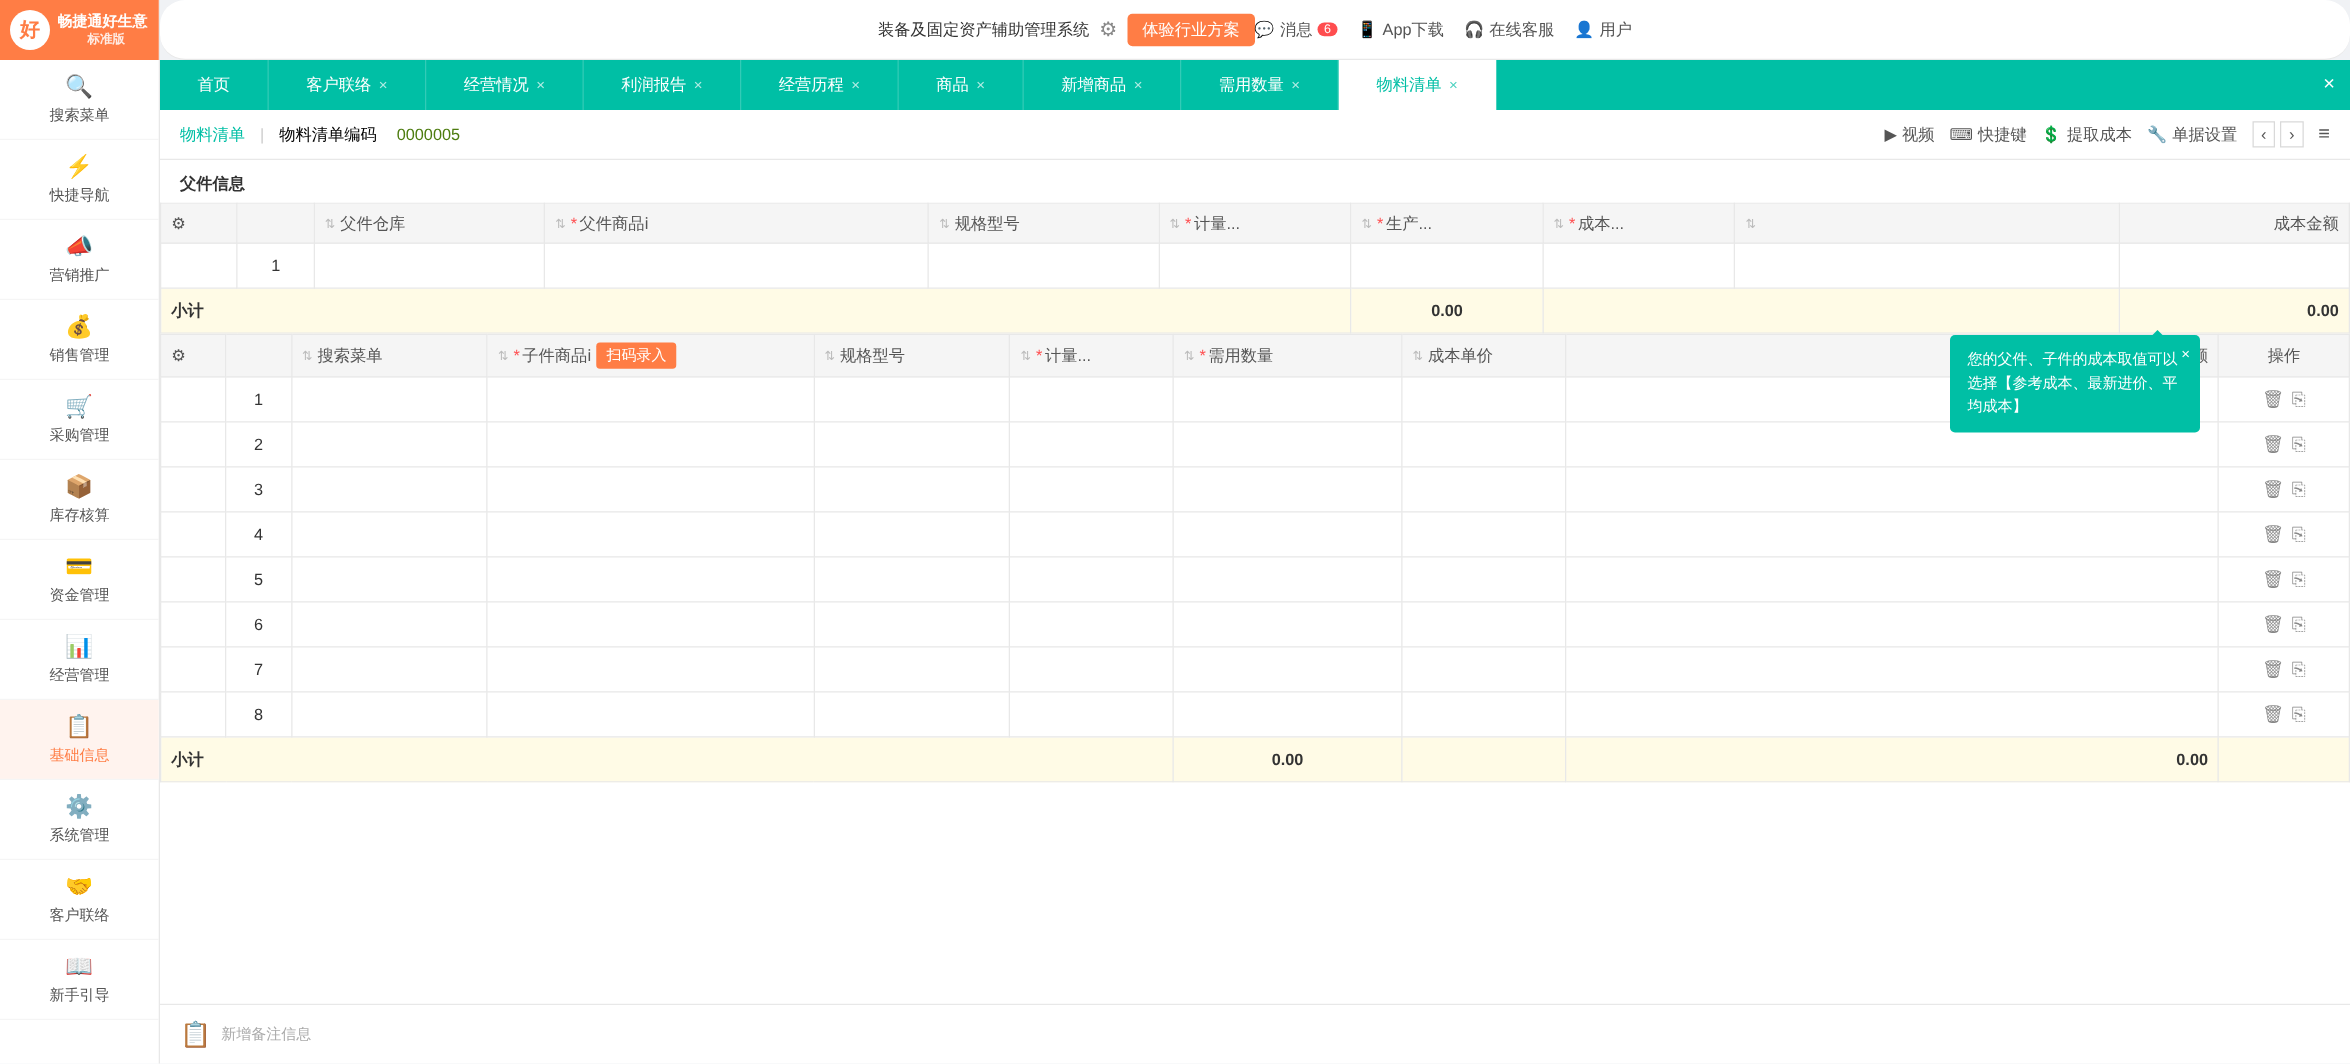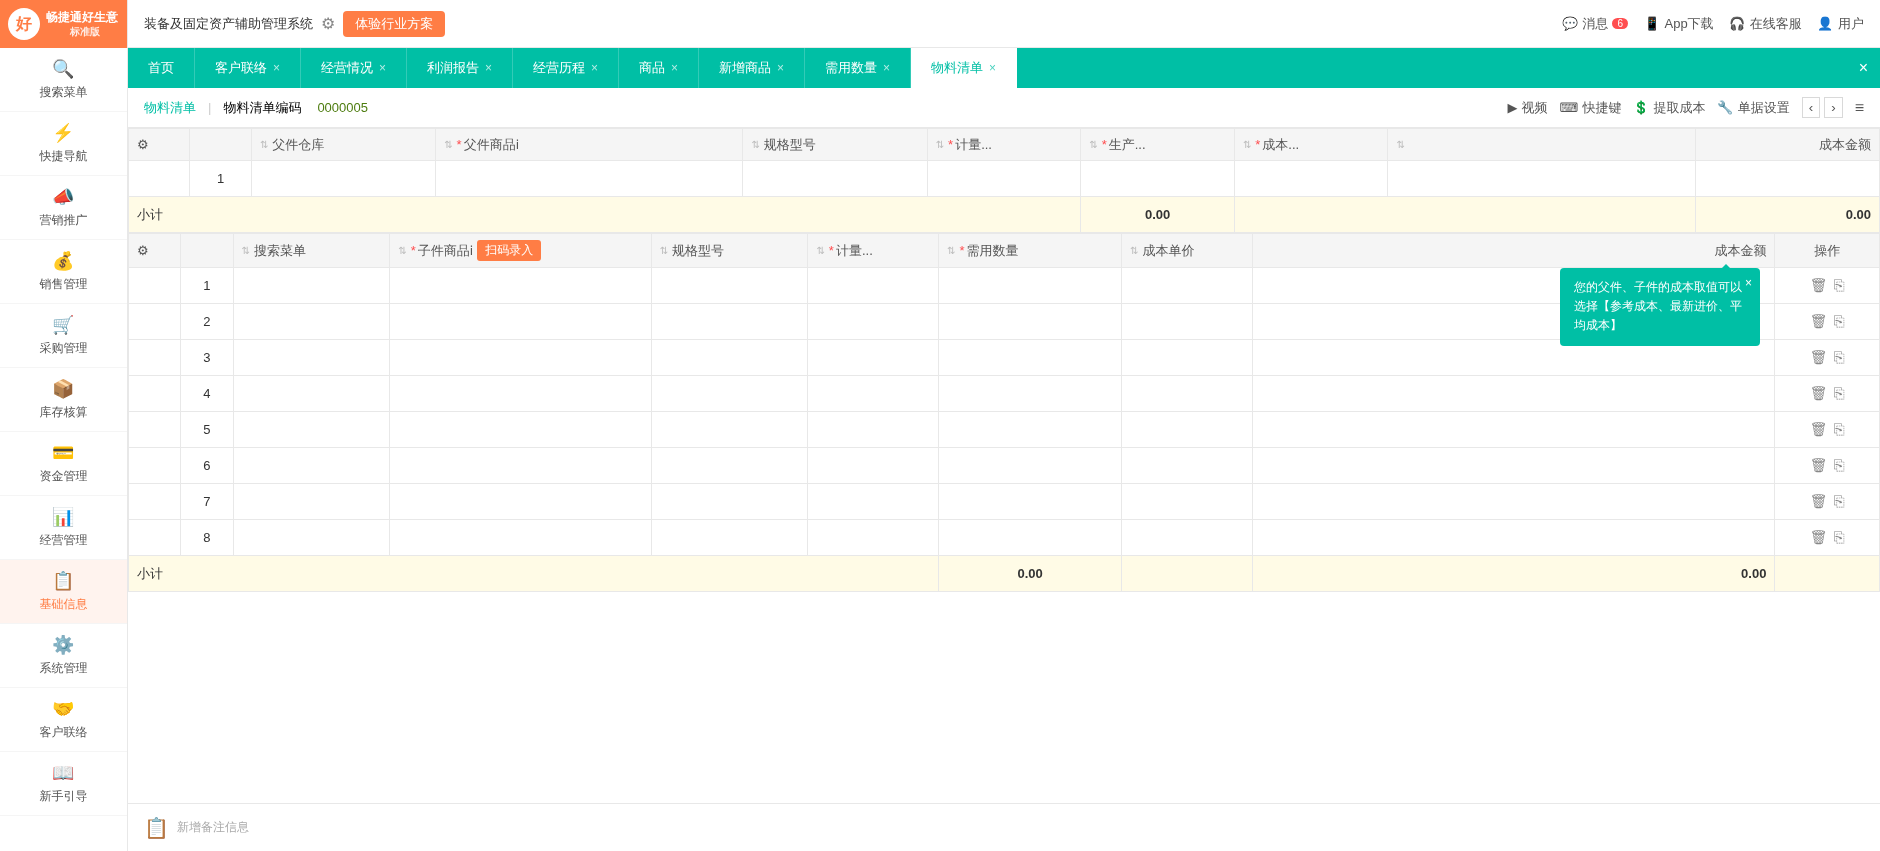--- a/index.html
+++ b/index.html
@@ -45,44 +45,45 @@
       flex-direction: column;
       overflow: hidden;
     }
 
     
     .top-bar {
       background: #fff;
       height: 48px;
       display: flex;
       align-items: center;
-      justify-content: space-between;
+      justify-content: center;
       padding: 0 16px;
       border-bottom: 1px solid #e8e8e8;
       flex-shrink: 0;
+      border-radius: 20px;
     }
     .top-bar-left { display: flex; align-items: center; gap: 8px; }
     .system-title { font-size: 13px; color: #333; }
     .top-bar-right { display: flex; align-items: center; gap: 16px; font-size: 13px; color: #555; }
     .top-bar-right-item { display: flex; align-items: center; gap: 4px; cursor: pointer; }
     .badge { background: #ff4d4f; color: #fff; border-radius: 8px; font-size: 10px; padding: 0 4px; min-width: 16px; text-align: center; }
     .trial-btn { background: #ff7d45; color: #fff; border: none; padding: 4px 12px; border-radius: 4px; cursor: pointer; font-size: 13px; }
     .gear-btn { color: #888; cursor: pointer; font-size: 16px; }
 
     
     .nav-tabs {
       background: #00bfa5;
       display: flex;
       align-items: center;
       height: 40px;
       flex-shrink: 0;
       overflow: hidden;
     }
     .nav-tab {
-      padding: 0 20px;
+      padding: 0 30px;
       height: 48px;
       display: flex;
       align-items: center;
       gap: 4px;
       color: #fff;
       cursor: pointer;
       font-size: 13px;
       white-space: nowrap;
       border-right: 1px solid rgba(255,255,255,0.2);
     }
@@ -144,21 +145,21 @@
       white-space: nowrap;
     }
     .data-table td {
       border: 1px solid #e8e8e8;
       padding: 4px 8px;
       color: #333;
       height: 36px;
     }
     .subtotal-row td {
       background: #fffbe6;
-      font-weight: 400;
+      font-weight: 700;
     }
     .col-num { width: 40px; text-align: center; }
     .col-settings { width: 40px; text-align: center; }
     .required-mark { color: #ff4d4f; margin-right: 2px; }
     .scan-btn {
       background: #ff7d45;
       color: #fff;
       border: none;
       padding: 2px 8px;
       border-radius: 3px;
@@ -380,20 +381,21 @@
   </div>
 
   <div class="content-area" style="position:relative;">
     <div class="content-inner">
 
       <div class="tooltip-popup">
         <span class="tooltip-close">×</span>
         <span>您的父件、子件的成本取值可以选择【参考成本、最新进价、平均成本】</span>
       </div>
 
+      <div class="section-title">父件信息</div>
       <div style="padding: 0 0 0 0; overflow-x:auto;">
         <table class="data-table">
           <thead>
             <tr>
               <th class="col-settings">
                 <span>⚙</span>
               </th>
               <th style="width:40px;"></th>
               <th style="width:120px;">
                 <div class="th-inner">

